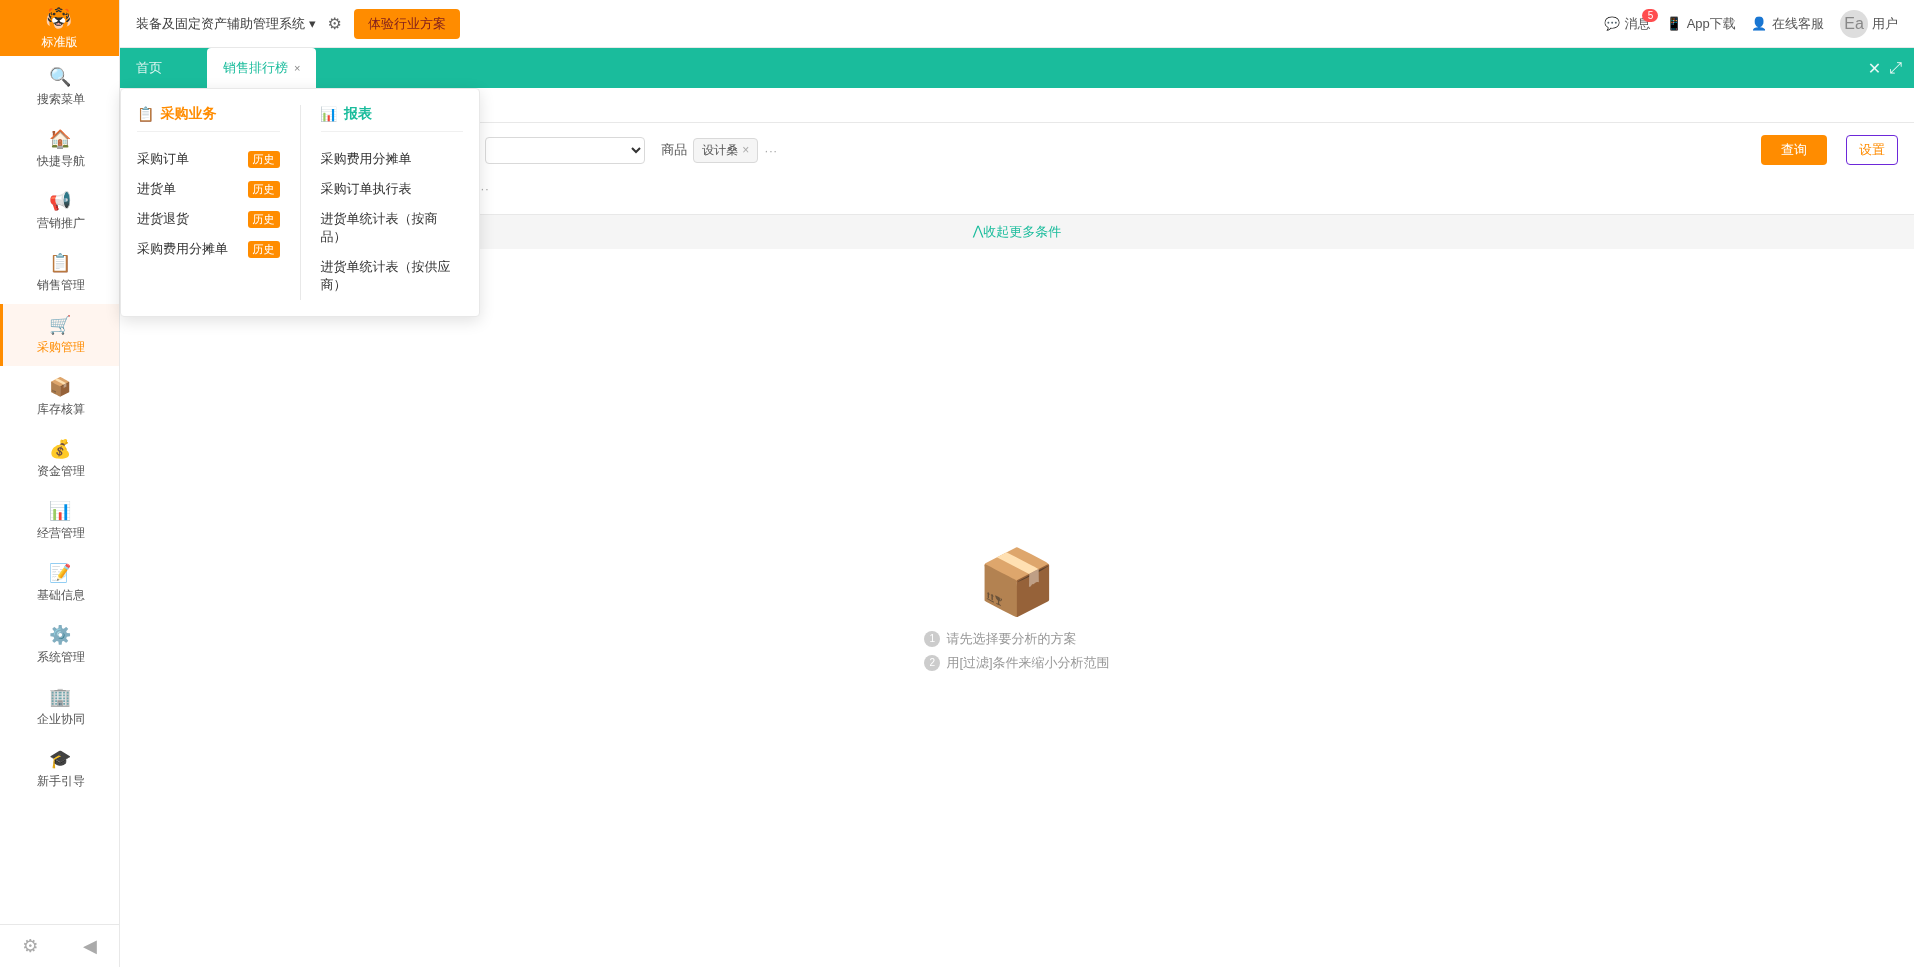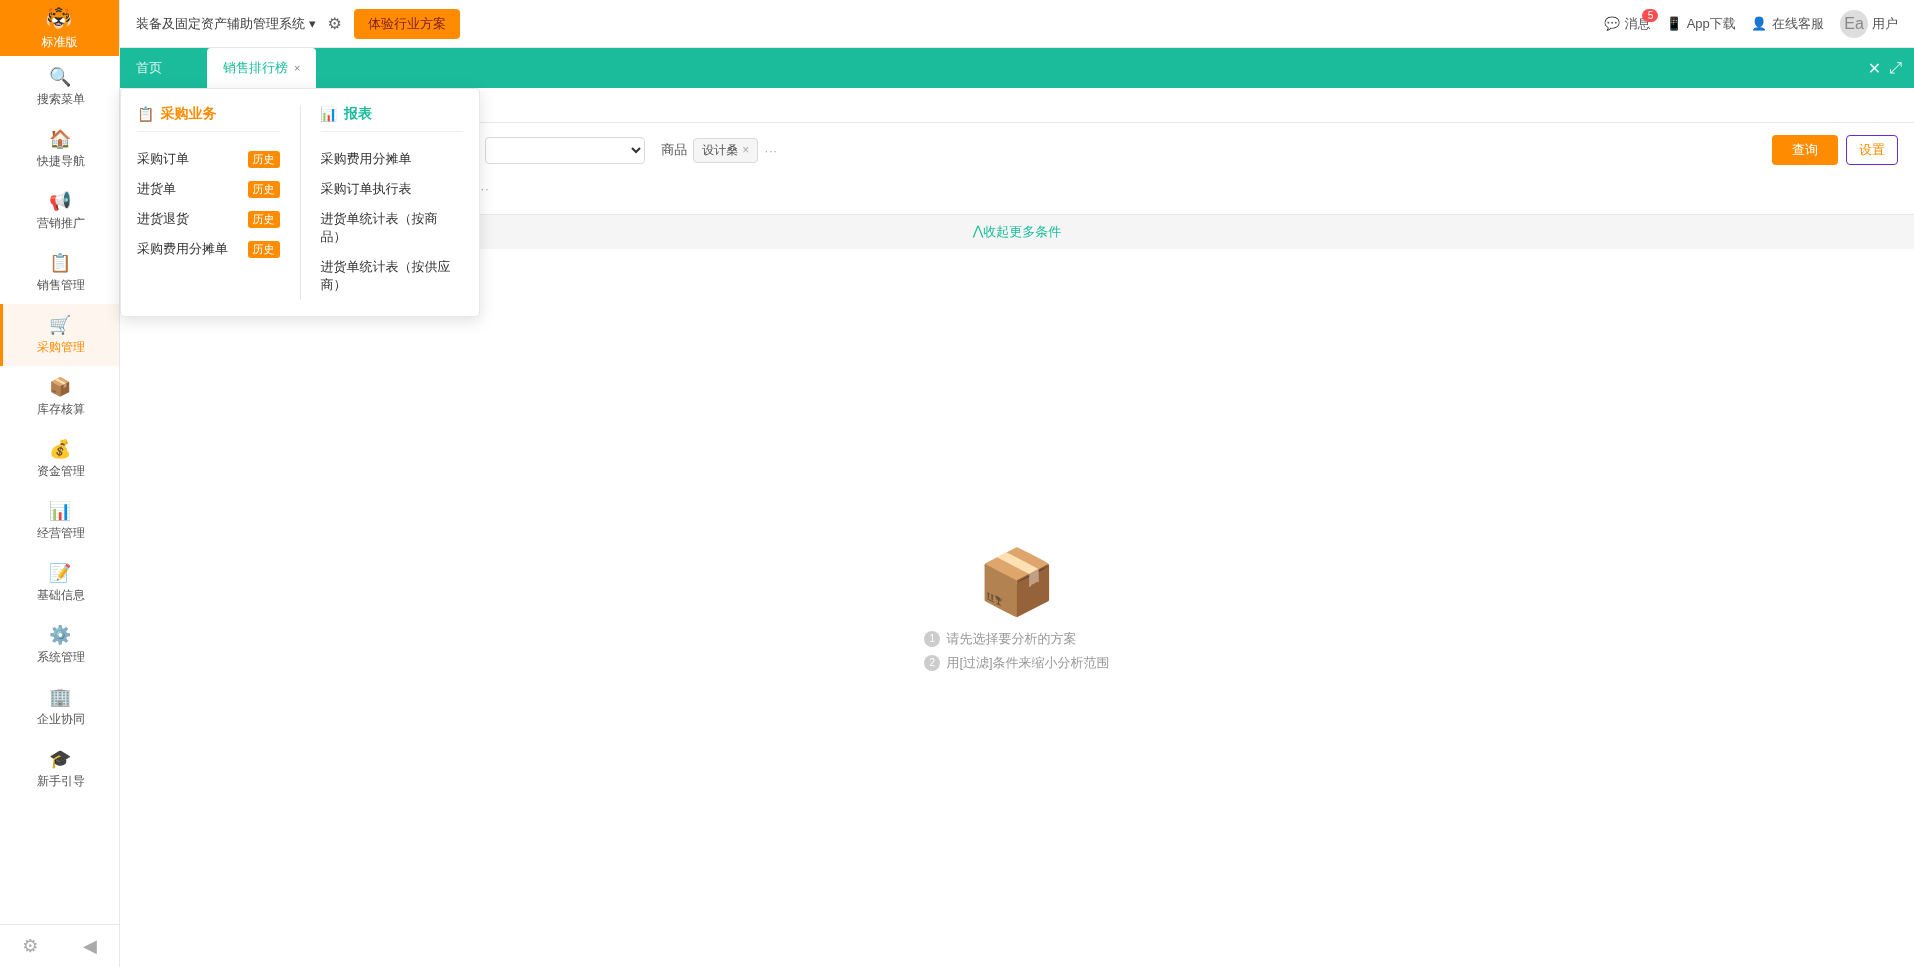--- a/index.html
+++ b/index.html
@@ -248,21 +248,21 @@
       padding: 3px 8px;
       font-size: 12px;
       color: #555;
       text-align: center;
     }
     .filter-tag-close { cursor: pointer; color: #aaa; }
     .filter-dots { color: #aaa; cursor: pointer; }
     .filter-actions {
       display: flex;
       align-items: center;
-      gap: 8px;
+      gap: 19px;
       margin-left: auto;
     }
     .btn-query {
       background: #ff8c00;
       color: #fff;
       border: none;
       border-radius: 4px;
       padding: 6px 20px;
       cursor: pointer;
       font-size: 13px;

